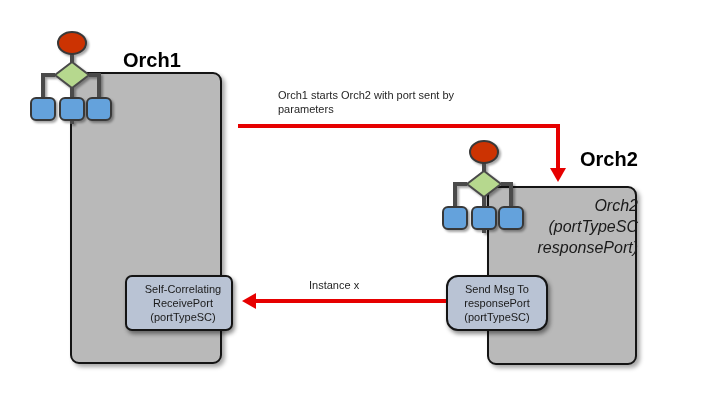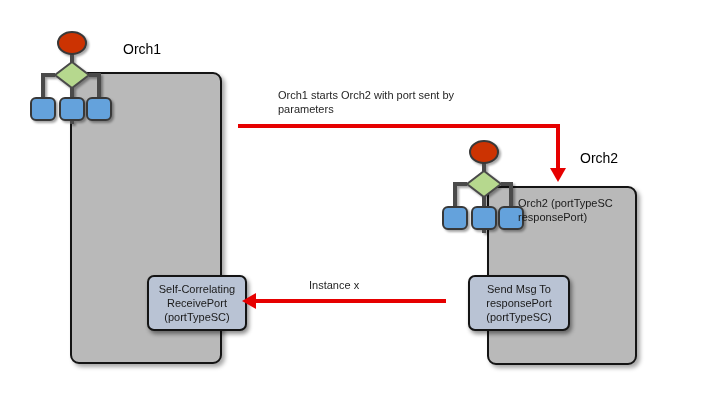--- a/index.html
+++ b/index.html
@@ -6,51 +6,51 @@
   #canvas{
     position:relative;width:701px;height:404px;background:#ffffff;overflow:hidden;
     font-family:"Liberation Sans",sans-serif;
   }
   .orch-body{
     position:absolute;background:var(--body-fill);
     border:2px solid var(--body-border);border-radius:9px;
     box-shadow:3px 3px 4px rgba(0,0,0,0.35);z-index:1;
   }
   .orch-title{
-    position:absolute;font-size:14px;font-weight:normal;color:#000;z-index:6;white-space:nowrap;
+    position:absolute;font-size:20px;font-weight:bold;color:#000;z-index:6;white-space:nowrap;margin-top:8px;
   }
   .port-box{
     position:absolute;background:var(--port-fill);
     border:2px solid var(--port-border);border-radius:7px;
     box-shadow:2px 3px 4px rgba(0,0,0,0.45);
     display:flex;align-items:center;justify-content:center;
     text-align:center;font-size:11px;line-height:1.3;color:#1a1a1a;
     white-space:pre-line;z-index:3;
   }
   .body-label{
-    position:absolute;font-size:11px;line-height:1.3;color:#1a1a1a;
-    text-align:left;white-space:pre-line;z-index:2;
+    position:absolute;font-size:16px;line-height:1.3;color:#1a1a1a;
+    text-align:right;white-space:pre-line;z-index:2;font-style:italic;
   }
   .annotation{
     position:absolute;font-size:11px;line-height:1.25;color:#262626;
     text-align:left;white-space:pre-line;z-index:5;
   }
   .flow-icon{position:absolute;z-index:2;filter:drop-shadow(2px 2px 1px rgba(0,0,0,0.35));}
   #arrow-layer{position:absolute;left:0;top:0;z-index:4;pointer-events:none;}
 </style>
 </head>
 <body>
 
 <div id="canvas">
 
   <div class="orch-body" style="left:70px;top:72px;width:148px;height:288px;"></div>
   <div class="orch-body" style="left:487px;top:186px;width:146px;height:175px;"></div>
 
   <div class="orch-title" style="left:123px;top:41px;">Orch1</div>
-  <div class="orch-title" style="left:580px;top:150px;">Orch2</div>
+  <div class="orch-title" style="left:580px;top:140px;">Orch2</div>
 
   <div class="flow-icon" style="left:28px;top:28px;">
     <svg width="86" height="96" viewBox="0 0 86 96">
       <path d="M27,47 H15 V70" fill="none" stroke="var(--icon-line)" stroke-width="4"></path>
       <path d="M61,47 H71 V70" fill="none" stroke="var(--icon-line)" stroke-width="4"></path>
       <path d="M44,24 V96" fill="none" stroke="var(--icon-line)" stroke-width="4"></path>
       <ellipse cx="44" cy="15" rx="14" ry="11" fill="var(--icon-red)" stroke="#383838" stroke-width="2"></ellipse>
       <polygon points="44,34 61,47 44,60 27,47" fill="var(--icon-green)" stroke="#4a4a4a" stroke-width="2"></polygon>
       <rect x="3" y="70" width="24" height="22" rx="5" fill="var(--icon-blue)" stroke="#383838" stroke-width="2"></rect>
       <rect x="32" y="70" width="24" height="22" rx="5" fill="var(--icon-blue)" stroke="#383838" stroke-width="2"></rect>
@@ -67,24 +67,24 @@
       <polygon points="44,34 61,47 44,60 27,47" fill="var(--icon-green)" stroke="#4a4a4a" stroke-width="2"></polygon>
       <rect x="3" y="70" width="24" height="22" rx="5" fill="var(--icon-blue)" stroke="#383838" stroke-width="2"></rect>
       <rect x="32" y="70" width="24" height="22" rx="5" fill="var(--icon-blue)" stroke="#383838" stroke-width="2"></rect>
       <rect x="59" y="70" width="24" height="22" rx="5" fill="var(--icon-blue)" stroke="#383838" stroke-width="2"></rect>
     </svg>
   </div>
 
   <div class="body-label" style="left:518px;top:196px;width:120px;">Orch2 (portTypeSC
 responsePort)</div>
 
-  <div class="port-box" style="left:147px;top:275px;width:96px;height:52px;">Self-Correlating
+  <div class="port-box" style="left:125px;top:275px;width:96px;height:52px;padding-left:8px;">Self-Correlating
 ReceivePort
 (portTypeSC)</div>
-  <div class="port-box" style="left:468px;top:275px;width:98px;height:52px;">Send Msg To
+  <div class="port-box" style="left:446px;top:275px;width:98px;height:52px;border-radius:12px;">Send Msg To
 responsePort
 (portTypeSC)</div>
 
   <svg id="arrow-layer" width="701" height="404" viewBox="0 0 701 404">
     <defs>
       <marker id="arrowhead" markerUnits="userSpaceOnUse" markerWidth="16" markerHeight="18" refX="2" refY="9" orient="auto">
         <path d="M0,1 L14,9 L0,17 Z" fill="var(--arrow-red)"></path>
       </marker>
     </defs>
     <path d="M238,126 H558 V170" fill="none" stroke="var(--arrow-red)" stroke-width="4" marker-end="url(#arrowhead)"></path>

